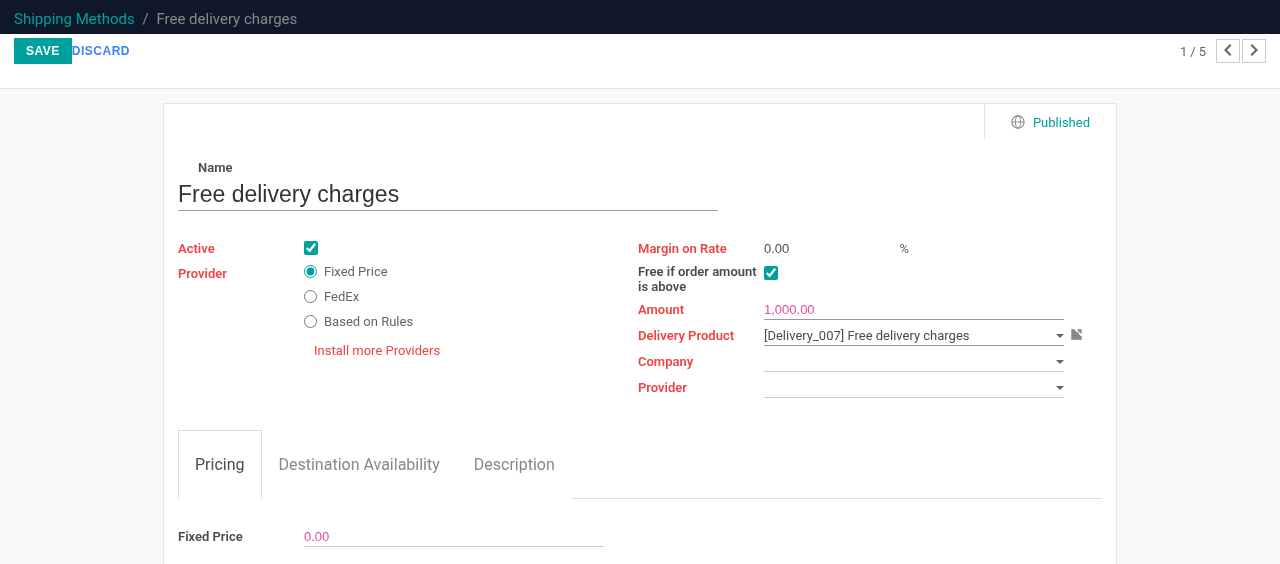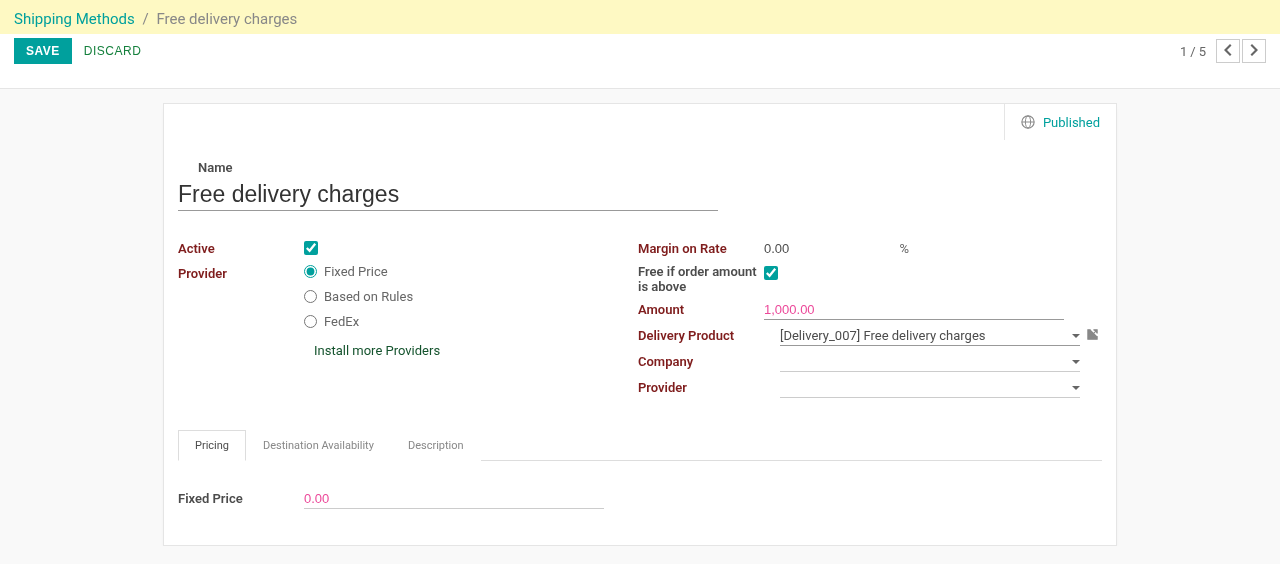--- a/index.html
+++ b/index.html
@@ -9,21 +9,21 @@
     }
     body {
       font-family: -apple-system, BlinkMacSystemFont, "Segoe UI", Roboto, "Helvetica Neue", Arial, sans-serif;
       font-size: 13px;
       color: #4c4c4c;
       background: #f9f9f9;
     }
     .breadcrumb-row {
       padding: 10px 14px 6px 14px;
       font-size: 15px;
-      background: #fef9c3;
+      background: #0f172a;
     }
     .breadcrumb-link {
       color: #00a09d;
       text-decoration: none;
       cursor: pointer;
     }
     .breadcrumb-sep {
       color: #888;
       margin: 0 4px;
     }
@@ -43,24 +43,23 @@
       border: none;
       padding: 6px 12px;
       font-size: 12px;
       font-weight: 600;
       cursor: pointer;
       letter-spacing: 0.5px;
     }
     .btn-discard {
       background: none;
       border: none;
-      color: #15803d;
-      margin-left: 12px;
+      color: #3b82f6;
       font-size: 12px;
-      font-weight: 400;
+      font-weight: 700;
       cursor: pointer;
       letter-spacing: 0.5px;
     }
     .spacer { flex: 1; }
     .pager {
       display: flex;
       align-items: center;
       color: #666;
       font-size: 13px;
     }
@@ -89,21 +88,21 @@
     .card-header {
       display: flex;
       justify-content: flex-end;
       border-bottom: none;
       min-height: 36px;
     }
     .published-box {
       display: flex;
       align-items: center;
       border-left: 1px solid #e5e5e5;
-      padding: 8px 16px;
+      padding: 8px 26px;
       cursor: pointer;
     }
     .globe-icon {
       width: 14px;
       height: 14px;
       margin-right: 8px;
     }
     .globe-icon svg { width:14px; height:14px; fill:#888; }
     .published-label {
       color: #00a09d;
@@ -136,21 +135,21 @@
     .col-right { flex: 1; }
     .field-row {
       display: flex;
       margin-bottom: 6px;
       align-items: flex-start;
     }
     .field-label {
       width: 126px;
       font-size: 13px;
       font-weight: 600;
-      color: #7f1d1d;
+      color: #ef4444;
       padding-top: 2px;
     }
     .field-label.bold-dark { color: #4c4c4c; }
     .field-value { flex: 1; font-size:13px; }
     .checkbox {
       width: 14px;
       height: 14px;
       accent-color: #00a09d;
       cursor: pointer;
       margin-top:2px;
@@ -162,21 +161,21 @@
     }
     .radio {
       width: 13px;
       height: 13px;
       accent-color: #00a09d;
       cursor: pointer;
       margin-right: 7px;
     }
     .radio-label { color: #666; font-size:13px; cursor:pointer; }
     .install-link {
-      color: #14532d;
+      color: #ef4444;
       font-size: 13px;
       cursor: pointer;
       margin-left: 10px;
       display:inline-block;
       margin-top:4px;
     }
     .text-input {
       width: 130px;
       border: none;
       border-bottom: 1px solid #ccc;
@@ -196,41 +195,40 @@
       color: #ec4899;
       outline:none;
     }
     .dropdown-field {
       width: 300px;
       display: flex;
       align-items:center;
       border-bottom: 1px solid #999;
       padding: 2px 0;
       cursor:pointer;
-      margin-left:16px;
     }
     .dropdown-field.light { border-bottom-color:#ccc; }
     .dropdown-text { flex:1; font-size:13px; color:#4c4c4c; }
     .caret-down svg { width:8px; height:8px; fill:#666; }
     .external-link {
       margin-left: 6px;
       cursor:pointer;
     }
     .external-link svg { width:13px; height:13px; fill:#888; stroke:#888; }
     .delivery-row { display:flex; align-items:center; }
     
     .tabs-bar {
       display: flex;
       margin-top: 26px;
       border-bottom: 1px solid #ddd;
       position: relative;
     }
     .tab {
-      padding: 8px 16px;
-      font-size: 11px;
+      padding: 24px 16px;
+      font-size: 16px;
       color: #888;
       cursor: pointer;
       border: 1px solid transparent;
       margin-bottom: -1px;
       background: #fff;
     }
     .tab.active {
       color: #4c4c4c;
       border: 1px solid #ddd;
       border-bottom-color: #fff;
@@ -298,25 +296,25 @@
         </div>
         <div class="field-row">
           <div class="field-label">Provider</div>
           <div class="field-value">
             <div class="radio-row">
               <input type="radio" name="provider" class="radio" checked="" style="">
               <span class="radio-label">Fixed Price</span>
             </div>
             <div class="radio-row">
               <input type="radio" name="provider" class="radio" style="">
-              <span class="radio-label">Based on Rules</span>
+              <span class="radio-label">FedEx</span>
             </div>
             <div class="radio-row">
               <input type="radio" name="provider" class="radio" style="">
-              <span class="radio-label">FedEx</span>
+              <span class="radio-label">Based on Rules</span>
             </div>
             <span class="install-link">Install more Providers</span>
           </div>
         </div>
       </div>
 
       <div class="col-right">
         <div class="field-row">
           <div class="field-label">Margin on Rate</div>
           <div class="field-value">

